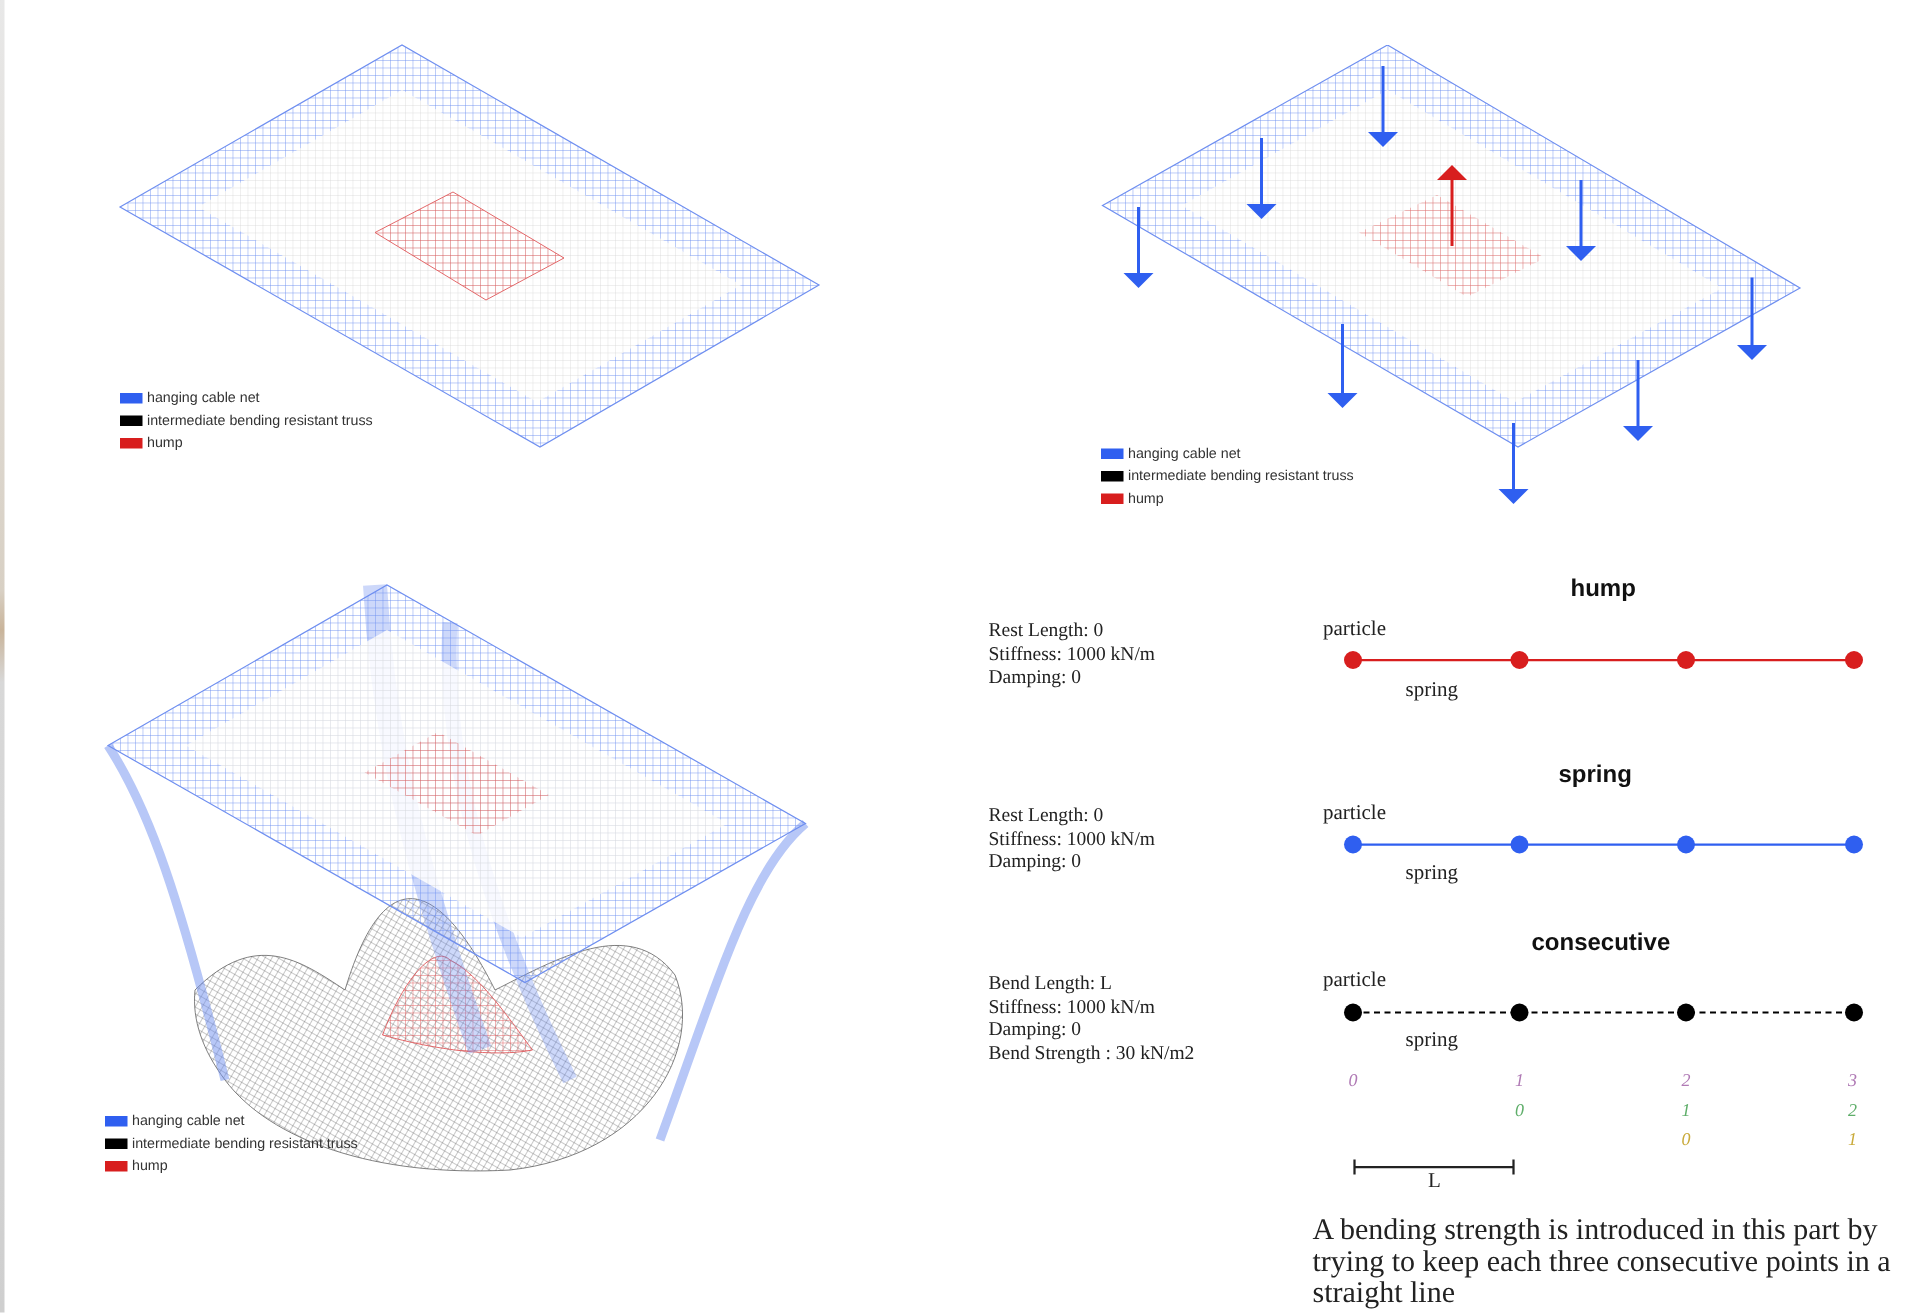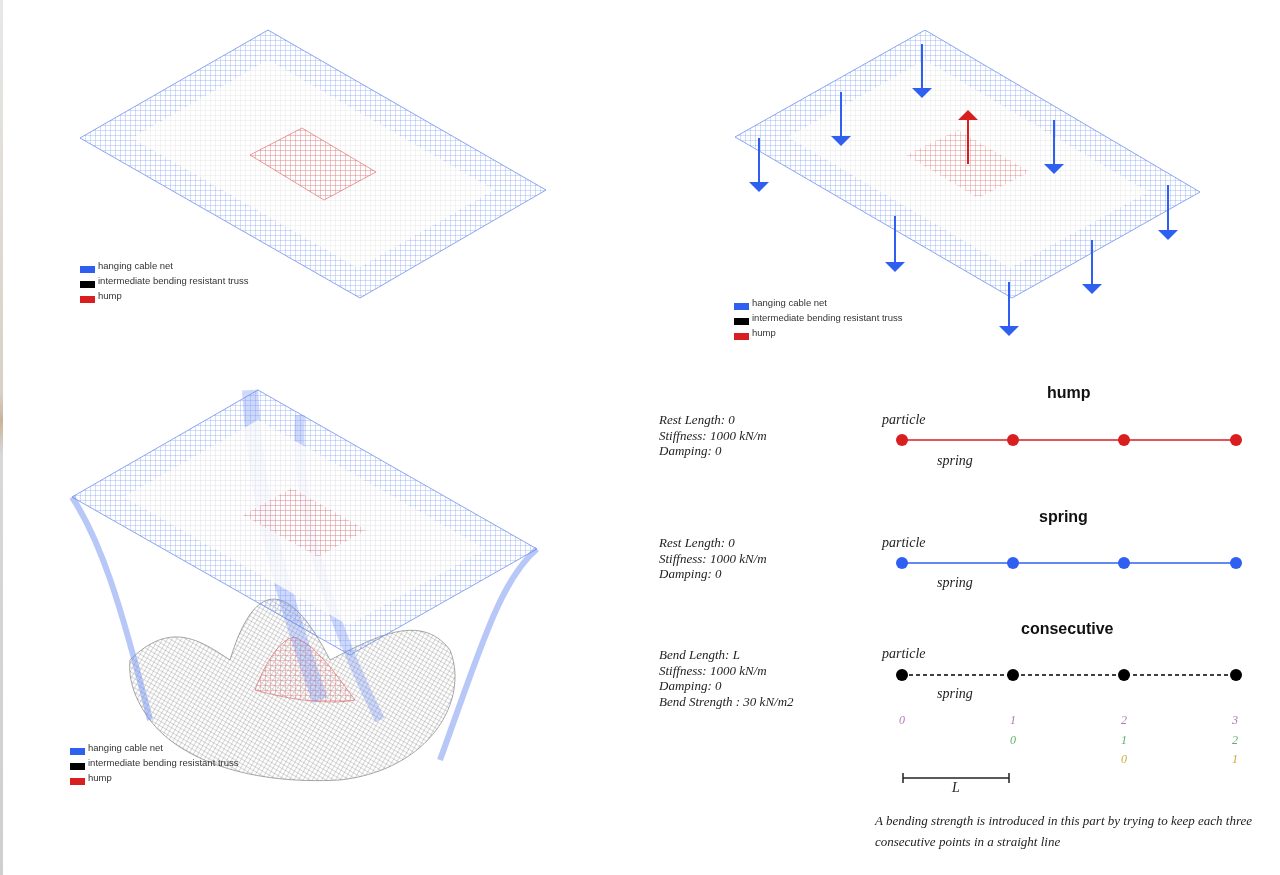--- a/index.html
+++ b/index.html
@@ -1,27 +1,27 @@
 <!DOCTYPE html>
 <html><head>
 <meta charset="utf-8">
 <style>
   html, body { margin: 0; padding: 0; background: #ffffff; }
   body { width: 1280px; height: 875px; position: relative; overflow: hidden; font-family: "Liberation Sans", sans-serif; }
   .edge { position: absolute; left: 0; top: 0; width: 3px; height: 875px; background: linear-gradient(#e8e8e8, #d8d0c4 45%, #c9b49a 48%, #d8d8d8 52%, #cfcfcf); }
   .panel { position: absolute; }
   .legend { position: absolute; font-size: 9.5px; color: #333; line-height: 15px; }
-  .legend-row { display: flex; align-items: flex-end; height: 15px; }
+  .legend-row { display: flex; align-items: center; height: 15px; }
   .swatch { display: inline-block; width: 15px; height: 7px; margin-right: 3px; }
-  .serif-it { font-family: "Liberation Serif", serif; font-style: italic; color: #222; }
+  .serif-it { font-family: "Liberation Serif", serif; color: #222; }
   .params { position: absolute; font-size: 13px; line-height: 15.5px; }
   .sec-title { position: absolute; font-size: 16px; font-weight: bold; color: #111; }
   .lbl { position: absolute; font-size: 14px; }
   .idx { position: absolute; font-size: 12px; font-family: "Liberation Serif", serif; font-style: italic; }
-  .caption { position: absolute; font-size: 13px; line-height: 21px; }
+  .caption { position: absolute; font-size: 20px; line-height: 21px; }
 </style>
 </head>
 <body>
 
 <div class="edge"></div>
 
 <svg class="panel" style="left:70px;top:20px" width="500" height="290" viewBox="70 20 500 290">
   <defs>
     <pattern id="gblue" width="5" height="5" patternUnits="userSpaceOnUse" patternTransform="rotate(0)">
       <path d="M0 0 L5 0 M0 0 L0 5" stroke="#6f8ff0" stroke-width="0.6" fill="none"></path>

